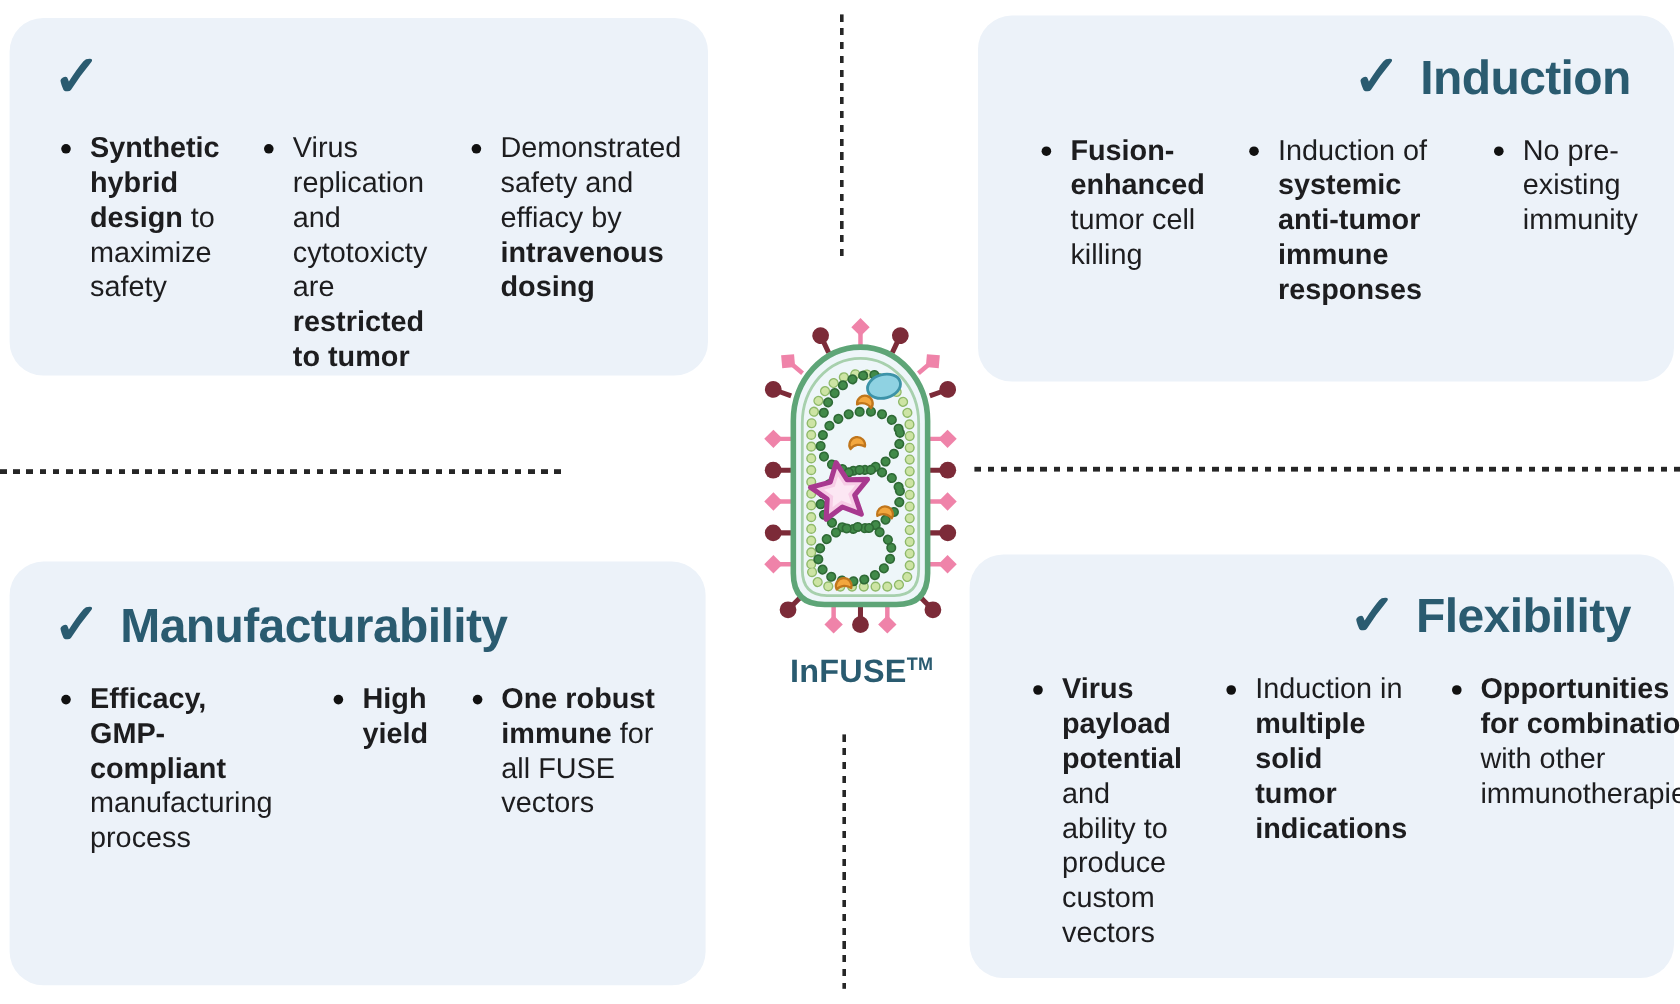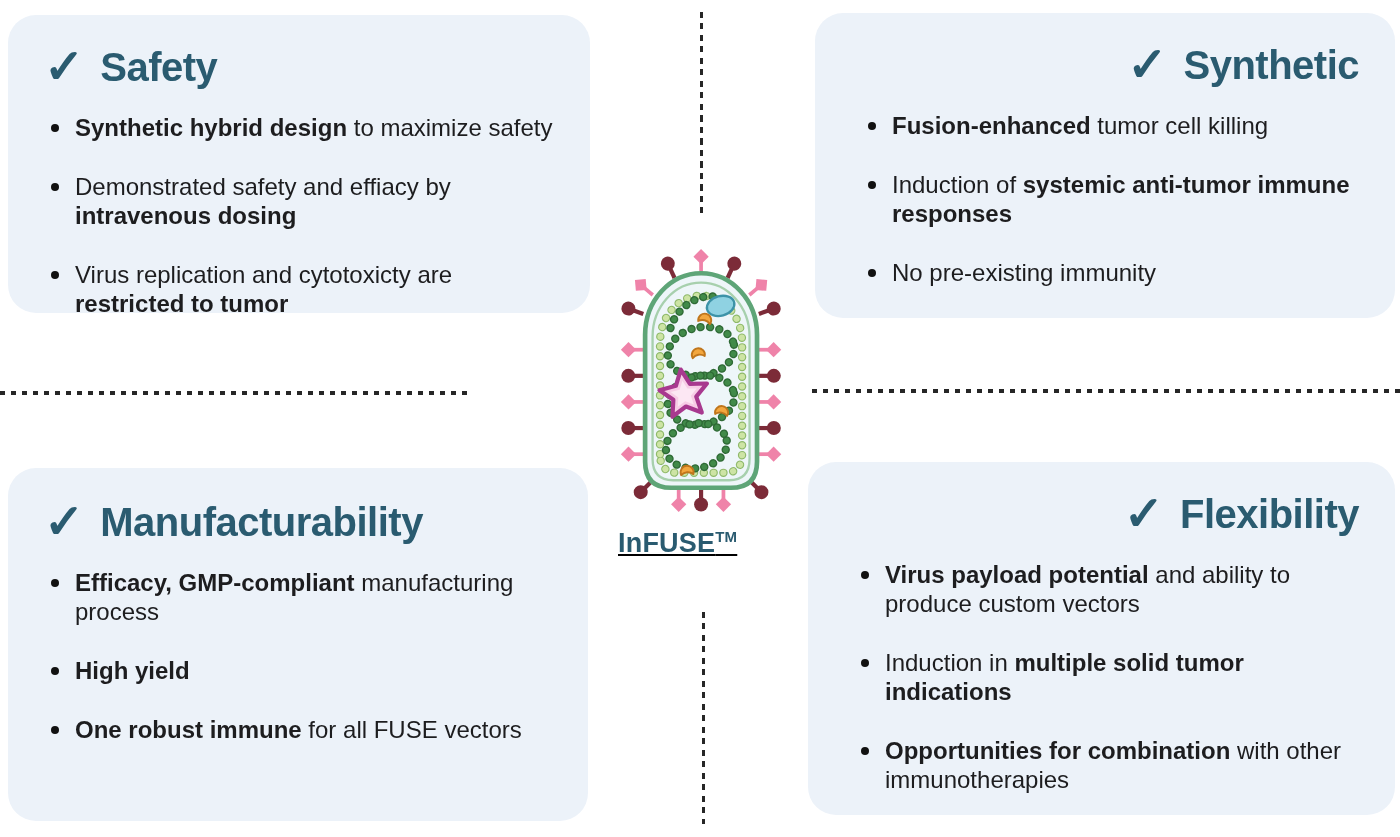--- a/index.html
+++ b/index.html
@@ -50,21 +50,21 @@
     font-size:40px;
     font-weight:700;
     line-height:48px;
     letter-spacing:-0.5px;
   }
   ul.bullets{
     list-style:none;
     margin:0;
     padding:0;
     display:flex;
-    flex-direction:column;
+    flex-direction:row;
     gap:30px;
   }
   ul.bullets li{
     position:relative;
     padding-left:31px;
     color:var(--text);
     font-size:24px;
     line-height:29px;
     max-width:510px;
   }
@@ -90,23 +90,22 @@
   }
   #dash-top{left:700px; top:12px; height:206px;}
   #dash-bottom{left:702px; top:612px; height:212px;}
   #dash-left{left:0; top:391px; width:472px;}
   #dash-right{left:812px; top:389px; width:588px;}
   figure.virus{
     position:absolute;
     left:618px;
     top:246px;
     width:168px;
-    margin:0;
-    text-align:left;
-    text-decoration:underline;
+    margin:16px;
+    text-align:center;
   }
   figure.virus svg{display:block; margin:0 auto;}
   .virus-caption{
     margin-top:13px;
     color:var(--accent);
     font-size:27px;
     font-weight:700;
     letter-spacing:0.2px;
   }
   .virus-caption sup{
@@ -115,33 +114,32 @@
   }
 </style>
 </head>
 <body>
 
 <div class="canvas">
 
   <section class="panel safety">
     <div class="title-row">
       <span class="check">✓</span>
-      <h2 class="panel-title">Safety</h2>
     </div>
     <ul class="bullets">
         <li><b>Synthetic hybrid design</b><span> to maximize safety</span></li>
+        <li><span>Virus replication and cytotoxicty are </span><b>restricted to tumor</b></li>
         <li><span>Demonstrated safety and effiacy by </span><b>intravenous dosing</b></li>
-        <li><span>Virus replication and cytotoxicty are </span><b>restricted to tumor</b></li>
       </ul>
   </section>
 
   <section class="panel efficacy">
     <div class="title-row right">
       <span class="check">✓</span>
-      <h2 class="panel-title">Synthetic</h2>
+      <h2 class="panel-title">Induction</h2>
     </div>
     <ul class="bullets">
         <li><b>Fusion-enhanced</b><span> tumor cell killing</span></li>
         <li><span>Induction of </span><b>systemic anti-tumor immune responses</b></li>
         <li><span>No pre-existing immunity</span></li>
       </ul>
   </section>
 
   <section class="panel manufacturability">
     <div class="title-row">

